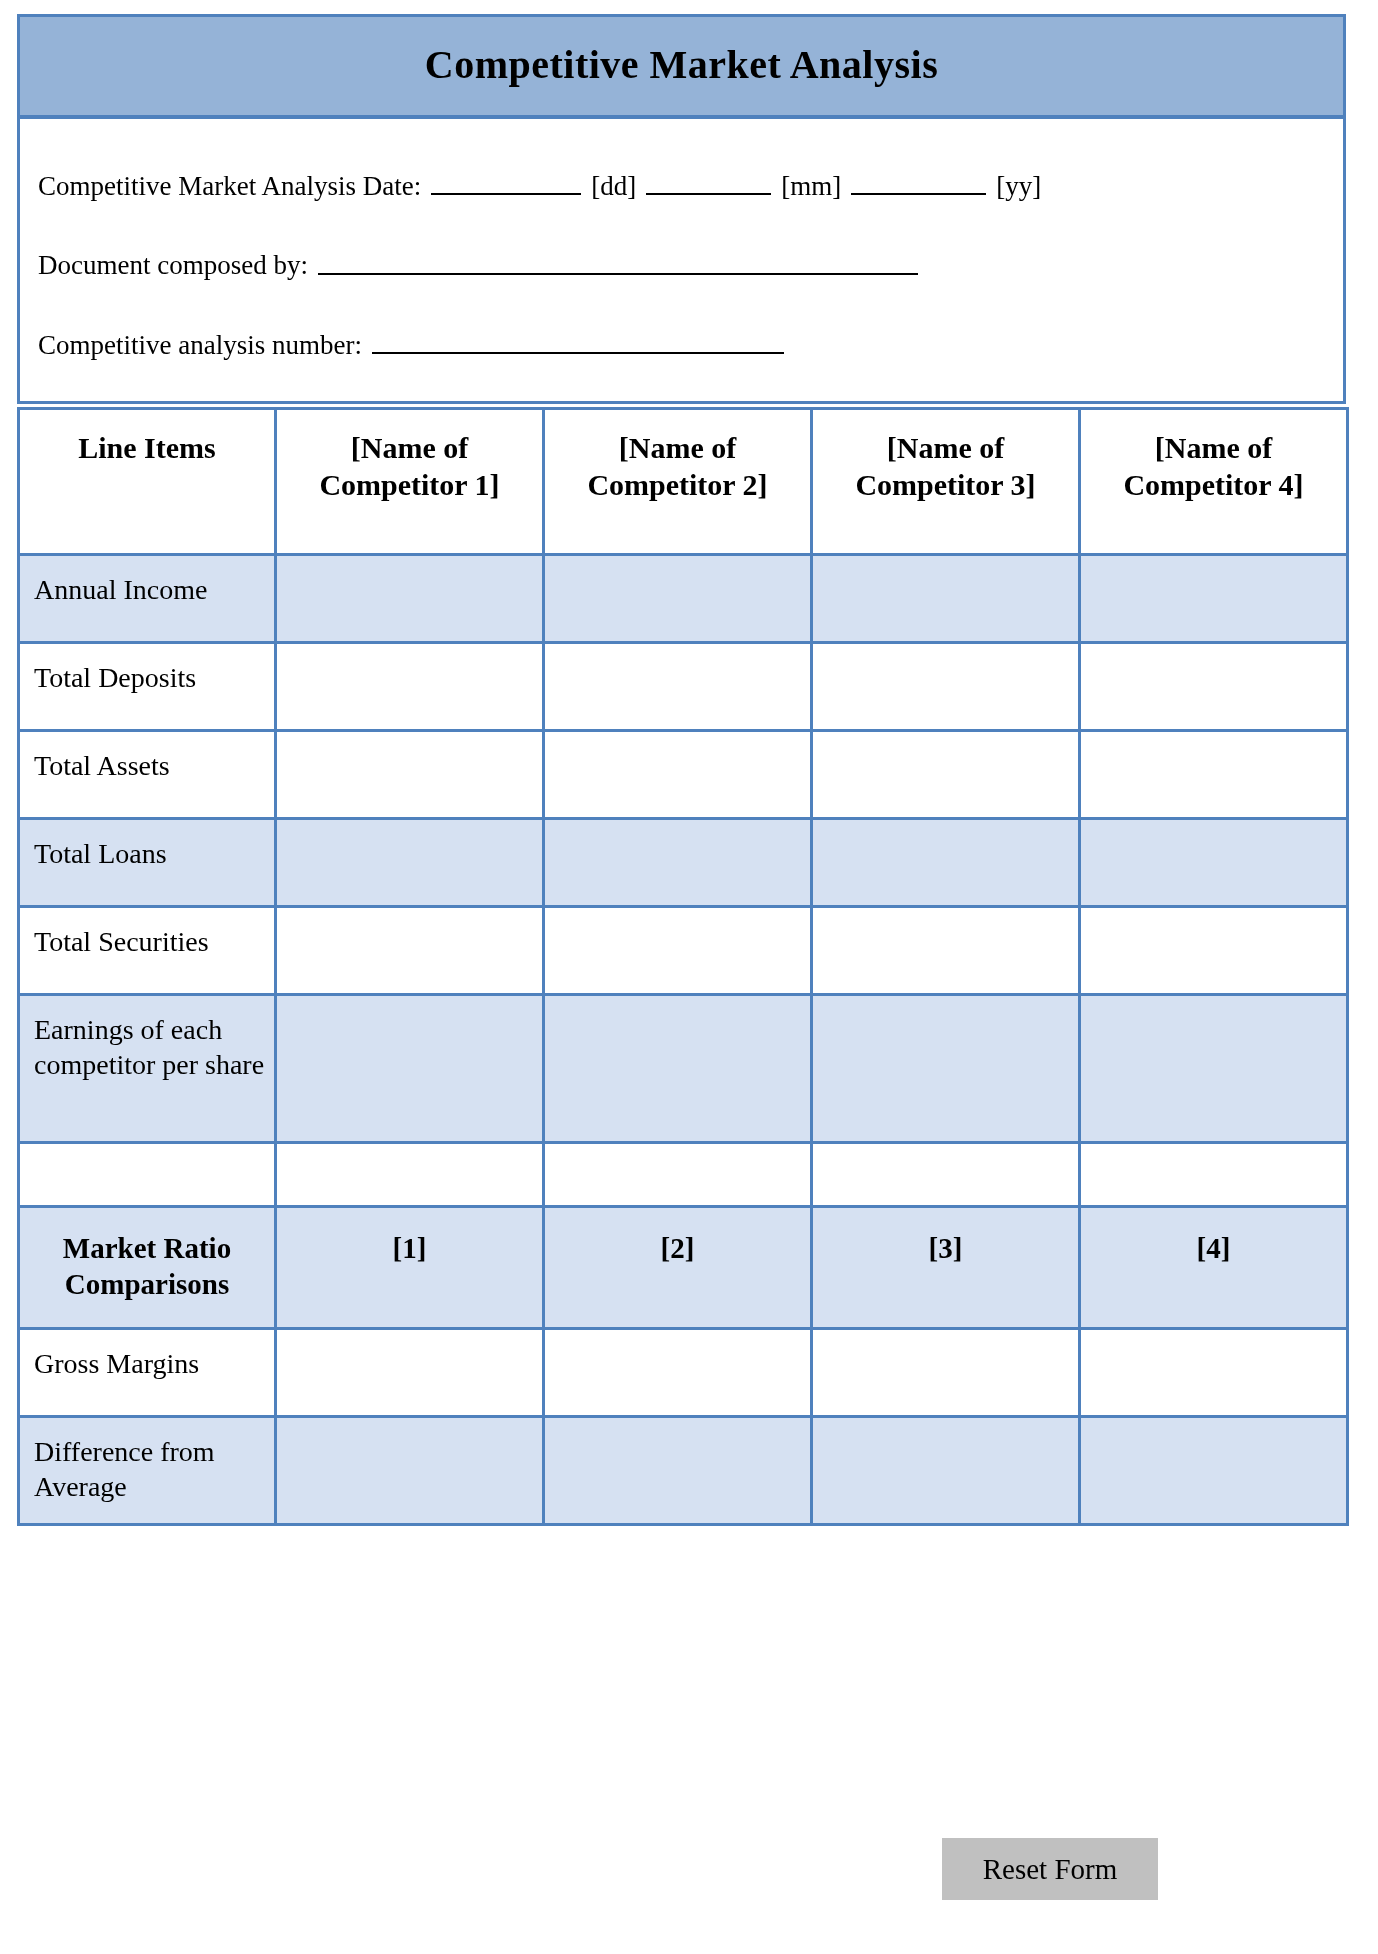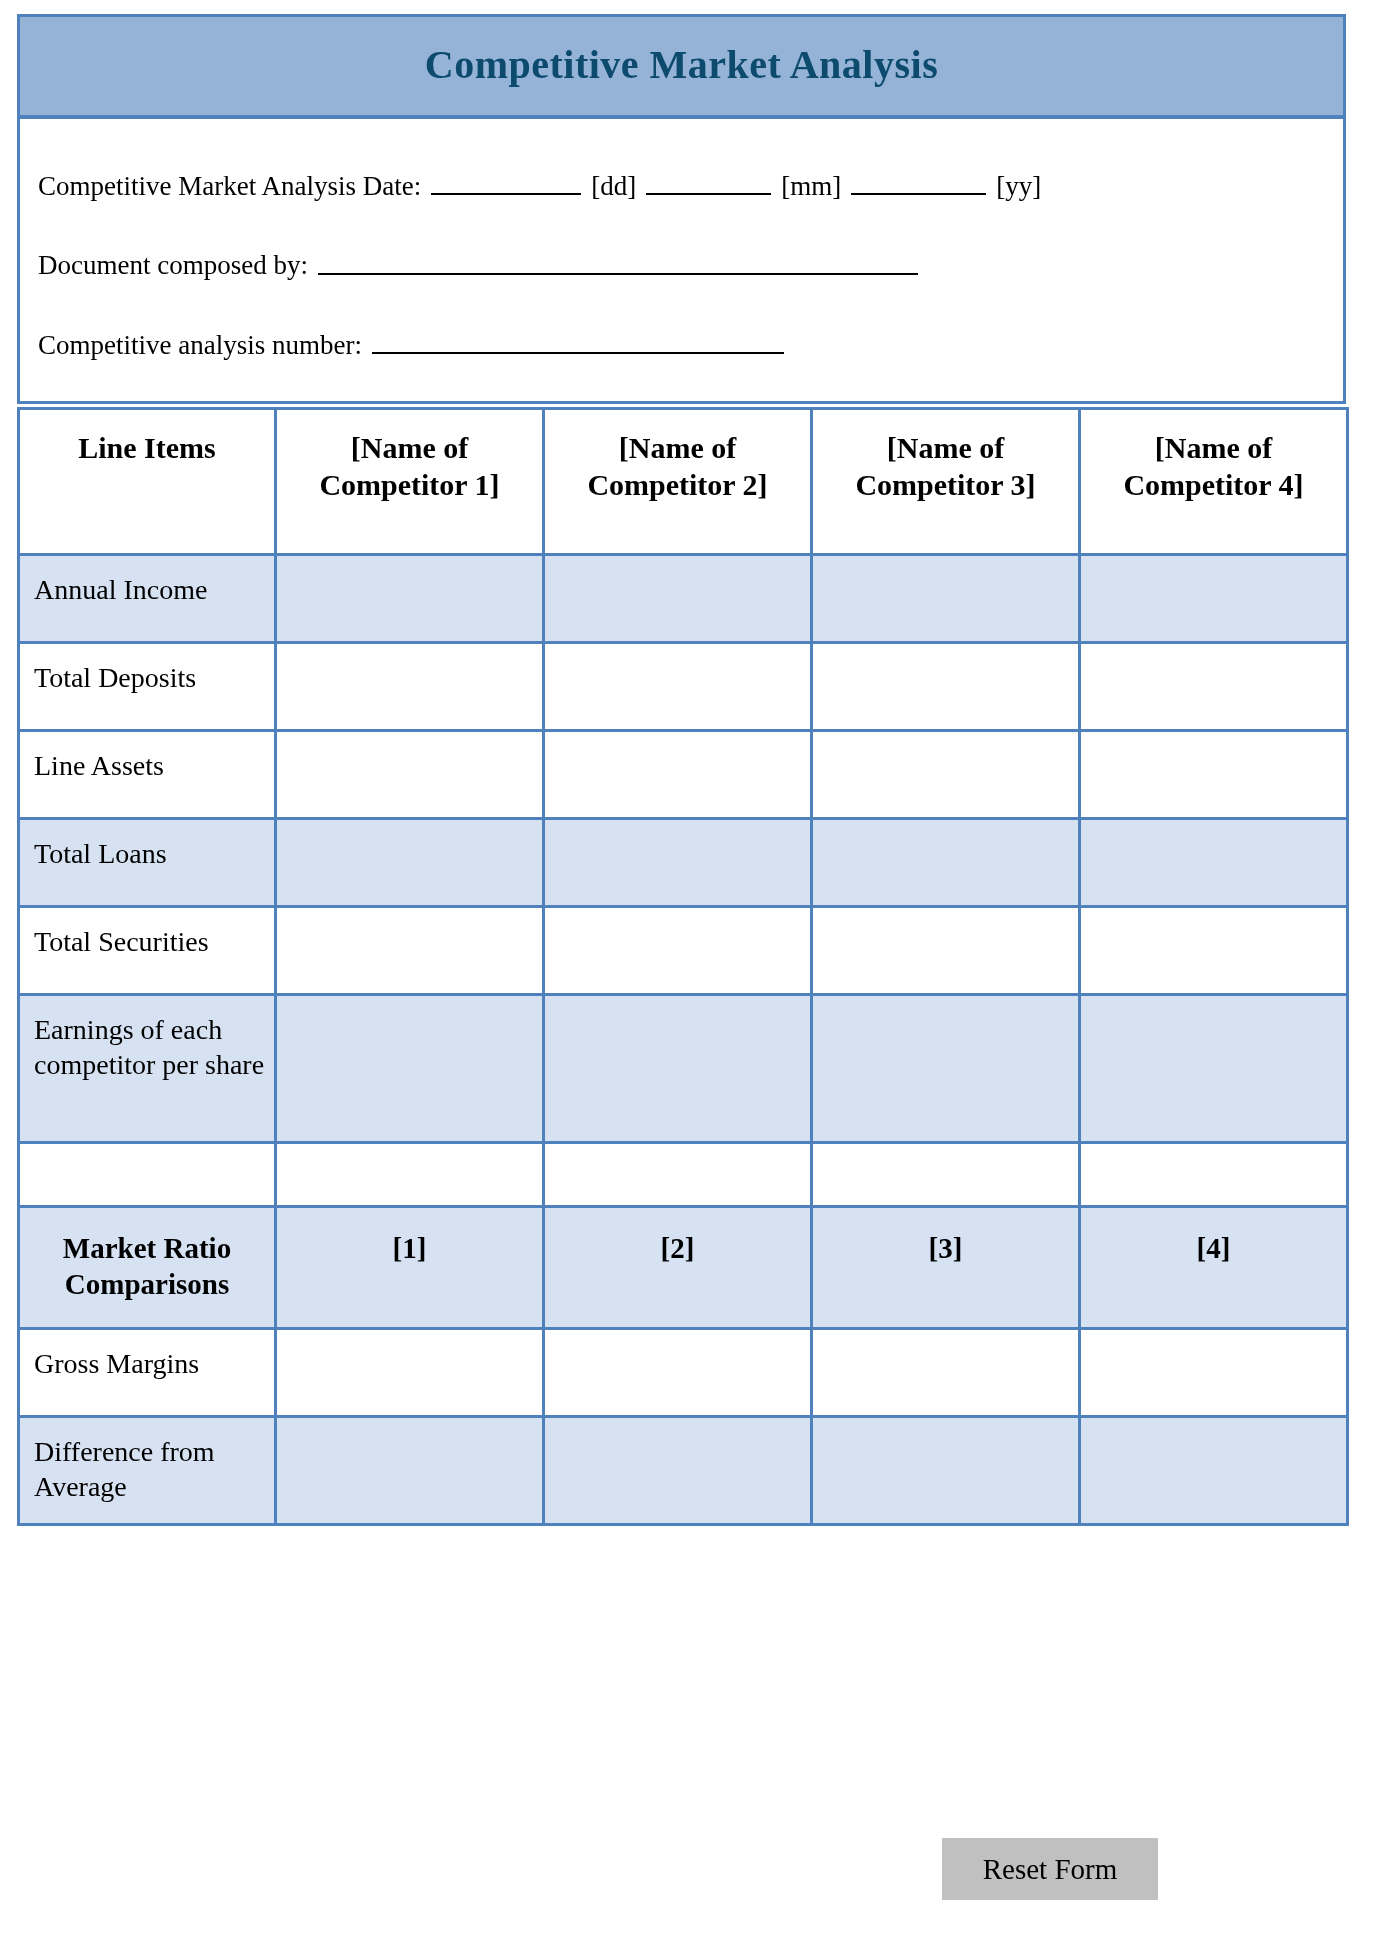--- a/index.html
+++ b/index.html
@@ -42,21 +42,21 @@
     background: #95B3D7;
     border-bottom: 4px solid #4F81BD;
     text-align: center;
     padding: 26px 10px 28px 10px;
   }
   .title-banner .title-text {
     font-family: "Liberation Serif", "DejaVu Serif", serif;
     font-weight: bold;
     font-size: 40px;
     letter-spacing: 0.5px;
-    color: #0c4a6e;
+    color: #000000;
     line-height: 1.1;
   }
 
   
   .meta-block {
     padding: 46px 0 34px 0;
     background: #ffffff;
   }
   .meta-line {
     font-size: 27px;
@@ -223,21 +223,21 @@
           <td class="value-cell"></td>
         </tr>
         <tr class="data-row plain">
           <td class="label-cell">Total Deposits</td>
           <td class="value-cell"></td>
           <td class="value-cell"></td>
           <td class="value-cell"></td>
           <td class="value-cell"></td>
         </tr>
         <tr class="data-row plain">
-          <td class="label-cell">Line Assets</td>
+          <td class="label-cell">Total Assets</td>
           <td class="value-cell"></td>
           <td class="value-cell"></td>
           <td class="value-cell"></td>
           <td class="value-cell"></td>
         </tr>
         <tr class="data-row shade">
           <td class="label-cell">Total Loans</td>
           <td class="value-cell"></td>
           <td class="value-cell"></td>
           <td class="value-cell"></td>

